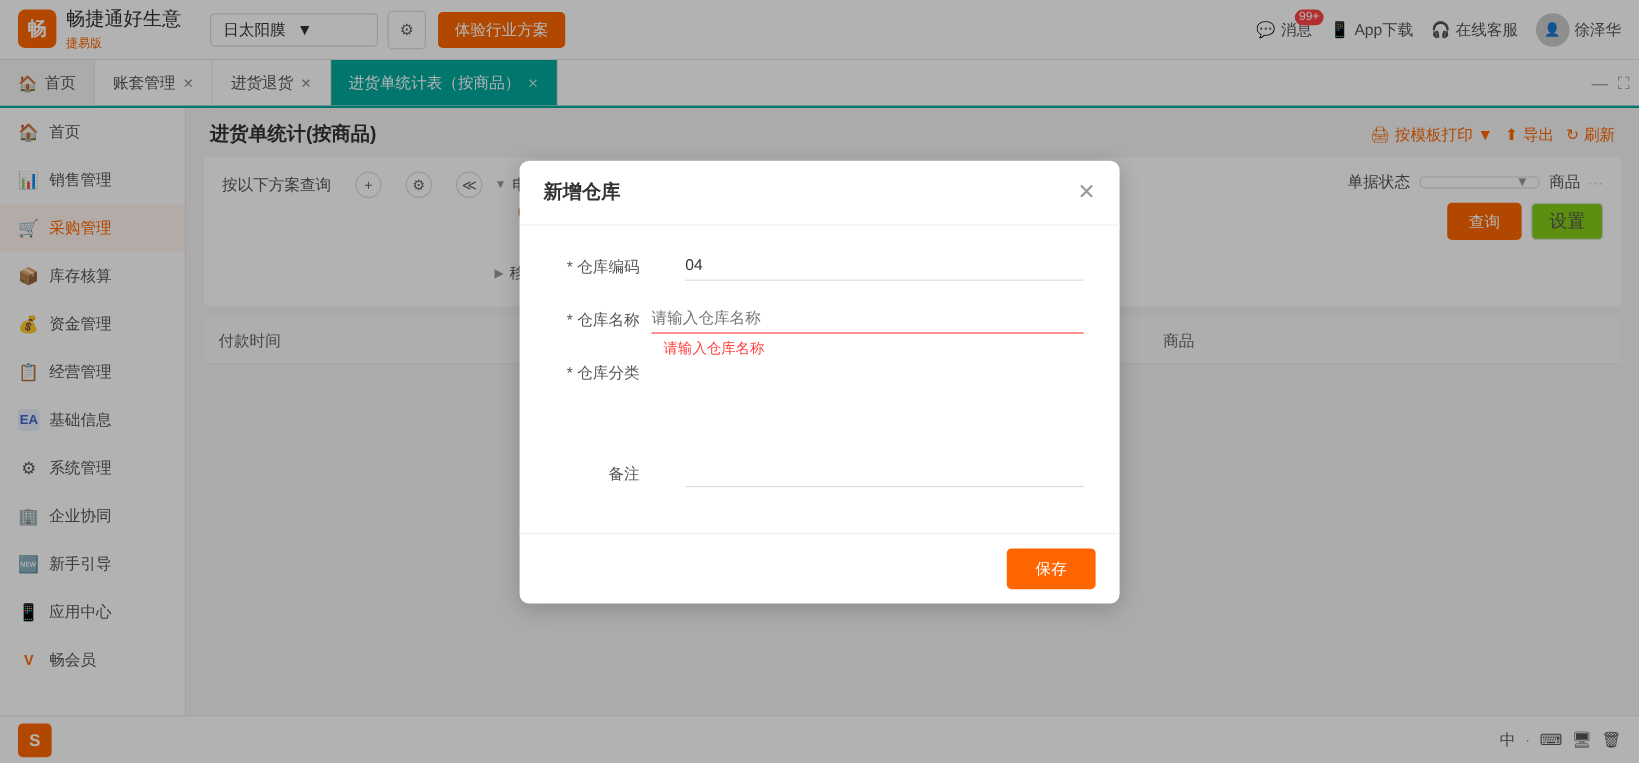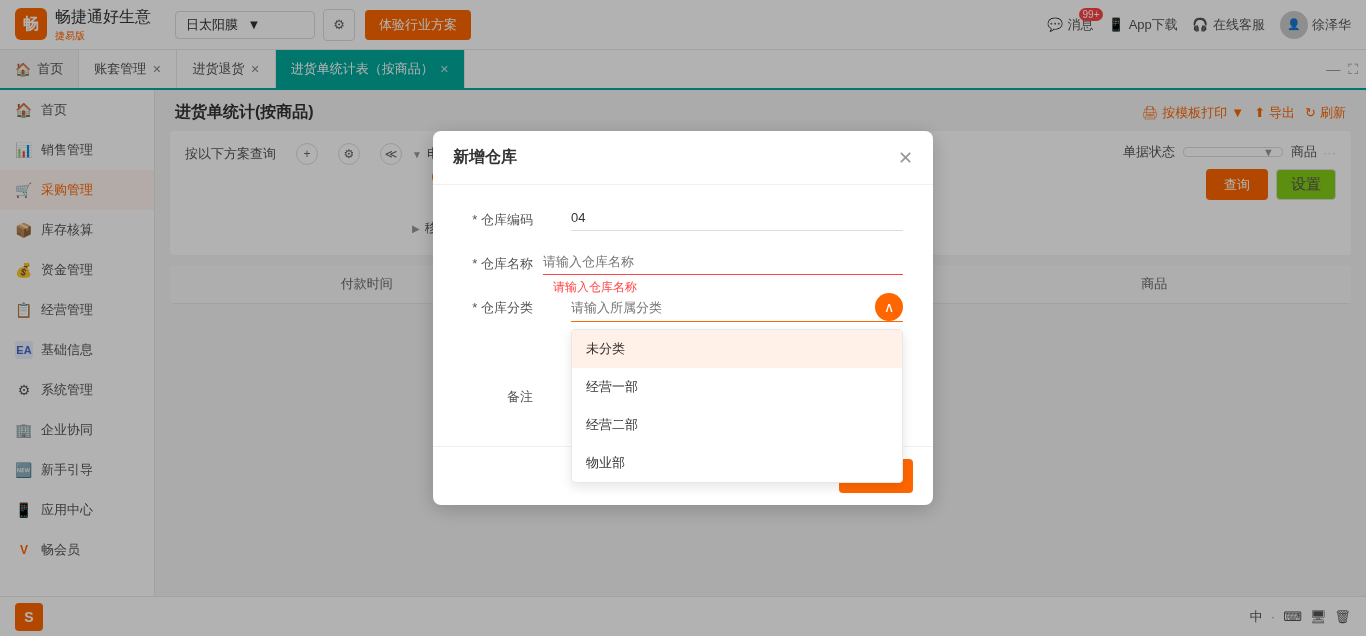--- a/index.html
+++ b/index.html
@@ -284,21 +284,20 @@
       display: flex; align-items: center; justify-content: center;
       color: white; font-size: 10px;
     }
 
     
     .table-area {
       margin: 10px 15px;
       background: white;
       border-radius: 4px;
       overflow: hidden;
-      text-align: center;
     }
     .table-header-row {
       display: flex;
       background: #f9f9f9;
       border-bottom: 1px solid #e8e8e8;
       font-size: 13px;
       color: #666;
     }
     .th { padding: 10px 12px; flex: 1; }
 
@@ -710,33 +709,20 @@
       <div class="form-row" style="flex-direction:column;">
         <div style="display:flex;align-items:flex-start;width:100%;">
           <span class="form-label">* 仓库名称</span>
           <input class="form-input error-border" type="text" placeholder="请输入仓库名称" style="">
         </div>
         <div class="error-msg">请输入仓库名称</div>
       </div>
 
       <div class="form-row" style="margin-top:8px;">
         <span class="form-label">* 仓库分类</span>
-        <div class="category-wrapper">
-          <div class="category-input-row">
-            <input class="category-input" type="text" placeholder="请输入所属分类" style="">
-            <div class="category-toggle">∧</div>
-          </div>
-
-          <div class="dropdown-menu">
-            <div class="dropdown-item selected">未分类</div>
-            <div class="dropdown-item">经营一部</div>
-            <div class="dropdown-item">经营二部</div>
-            <div class="dropdown-item">物业部</div>
-          </div>
-        </div>
       </div>
 
       <div class="form-row" style="margin-top:60px;">
         <span class="form-label">备注</span>
         <input class="form-input" type="text" style="">
       </div>
     </div>
 
     <div class="modal-footer">
       <button class="btn-save">保存</button>

